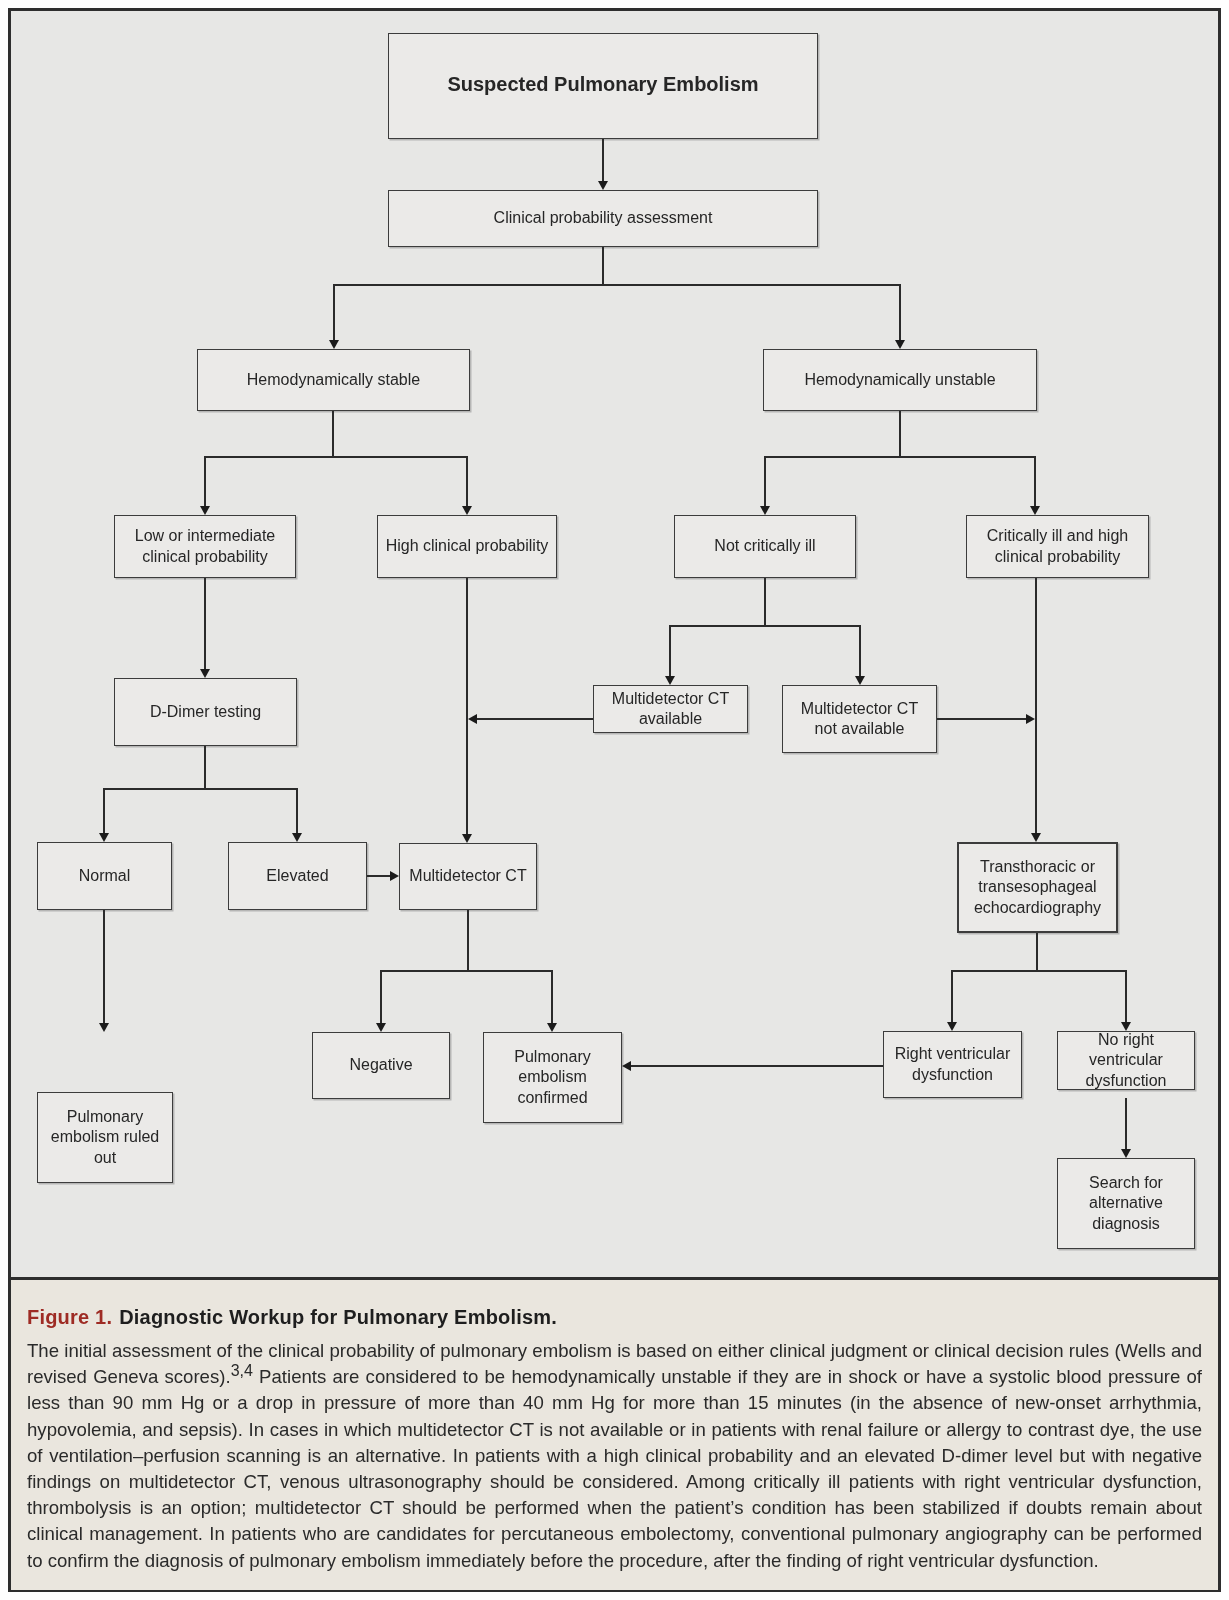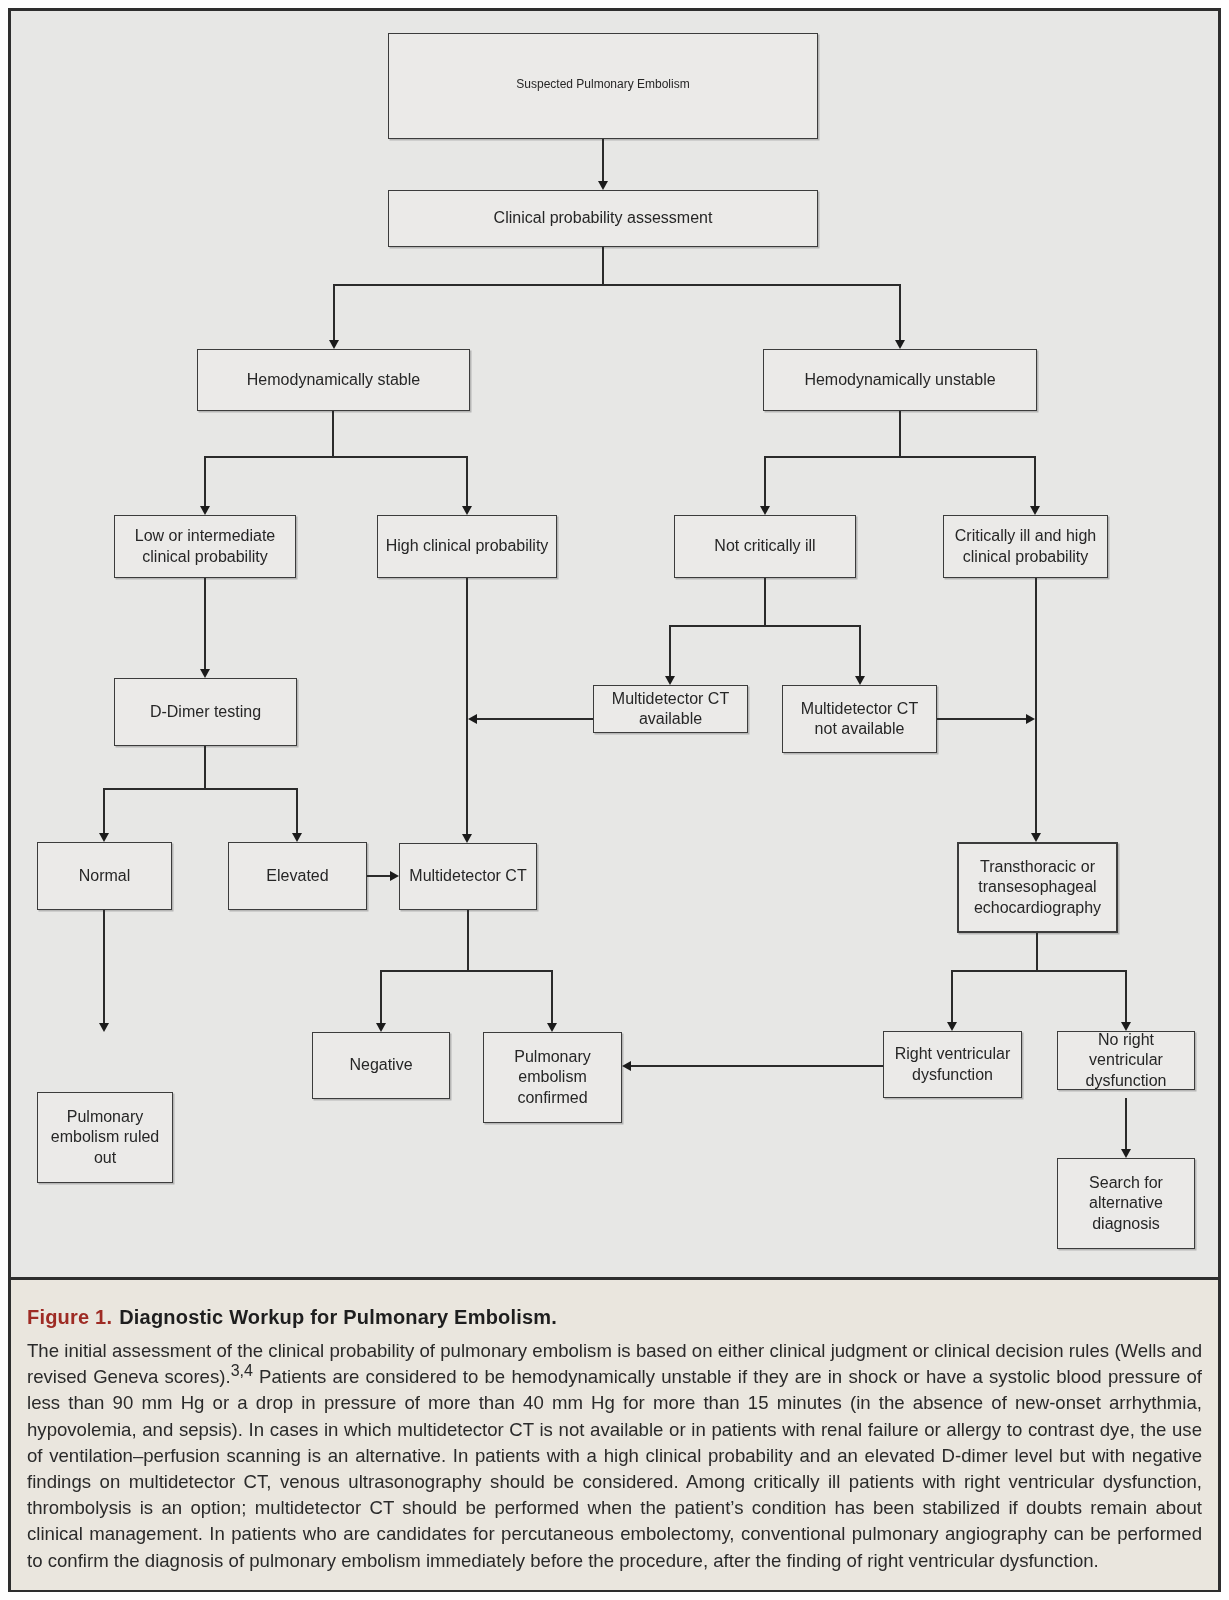--- a/index.html
+++ b/index.html
@@ -8,21 +8,21 @@
   .caption-band{position:absolute;left:11px;top:1277px;width:1207px;height:313px;box-sizing:border-box;border-top:3px solid #2e2e2e;background:#eae6de;padding:10px 16px 0 16px;}
   .cap-head{font-size:20px;font-weight:bold;color:#1e1e1e;letter-spacing:.2px;margin-top:16px;}
   .fig-label{color:#9e2b24;margin-right:7px;}
   .cap-body{margin:9px 0 0 0;font-size:18.6px;line-height:1.41;color:#2a2a2a;text-align:justify;}
   .cap-body sup{font-size:16px;line-height:0;}
   .box{position:absolute;box-sizing:border-box;background:#ebeae8;border:1.5px solid #3c3c3c;
        display:flex;align-items:center;justify-content:center;text-align:center;
        font-size:16px;line-height:1.28;color:#262626;padding:3px 6px;
        box-shadow:1.5px 1.5px 0 rgba(70,70,70,.30);}
   .box.thick{border-width:2px;}
-  .box-title{font-weight:normal;font-size:12px;margin-bottom:3px;}
+  .box-title{font-weight:bold;font-size:20px;margin-bottom:3px;}
   .vl{position:absolute;width:2px;background:#2b2b2b;}
   .hl{position:absolute;height:2px;background:#2b2b2b;}
   .ah{position:absolute;width:0;height:0;}
   .ah-d{border-left:5px solid transparent;border-right:5px solid transparent;border-top:9px solid #1b1b1b;}
   .ah-l{border-top:5px solid transparent;border-bottom:5px solid transparent;border-right:9px solid #1b1b1b;}
   .ah-r{border-top:5px solid transparent;border-bottom:5px solid transparent;border-left:9px solid #1b1b1b;}
 </style>
 </head>
 <body>
 
@@ -32,21 +32,21 @@
   <div>
     <div class="box-title">Suspected Pulmonary Embolism</div>
   </div>
 </div>
 <div class="box" style="left:388px;top:190px;width:430px;height:57px">Clinical probability assessment</div>
 <div class="box" style="left:197px;top:349px;width:273px;height:62px">Hemodynamically stable</div>
 <div class="box" style="left:763px;top:349px;width:274px;height:62px">Hemodynamically unstable</div>
 <div class="box" style="left:114px;top:515px;width:182px;height:63px">Low or intermediate clinical probability</div>
 <div class="box" style="left:377px;top:515px;width:180px;height:63px">High clinical probability</div>
 <div class="box" style="left:674px;top:515px;width:182px;height:63px">Not critically ill</div>
-<div class="box" style="left:943px;top:515px;width:165px;height:63px">Critically ill and high clinical probability</div>
+<div class="box" style="left:966px;top:515px;width:183px;height:63px">Critically ill and high clinical probability</div>
 <div class="box" style="left:114px;top:678px;width:183px;height:68px">D-Dimer testing</div>
 <div class="box" style="left:593px;top:685px;width:155px;height:48px">Multidetector CT available</div>
 <div class="box" style="left:782px;top:685px;width:155px;height:68px">Multidetector CT not available</div>
 <div class="box" style="left:37px;top:842px;width:135px;height:68px">Normal</div>
 <div class="box" style="left:228px;top:842px;width:139px;height:68px">Elevated</div>
 <div class="box" style="left:399px;top:843px;width:138px;height:67px">Multidetector CT</div>
 <div class="box thick" style="left:957px;top:842px;width:161px;height:91px">Transthoracic or transesophageal echocardiography</div>
 <div class="box" style="left:37px;top:1092px;width:136px;height:91px">Pulmonary embolism ruled out</div>
 <div class="box" style="left:312px;top:1032px;width:138px;height:67px">Negative</div>
 <div class="box" style="left:483px;top:1032px;width:139px;height:91px">Pulmonary embolism confirmed</div>

